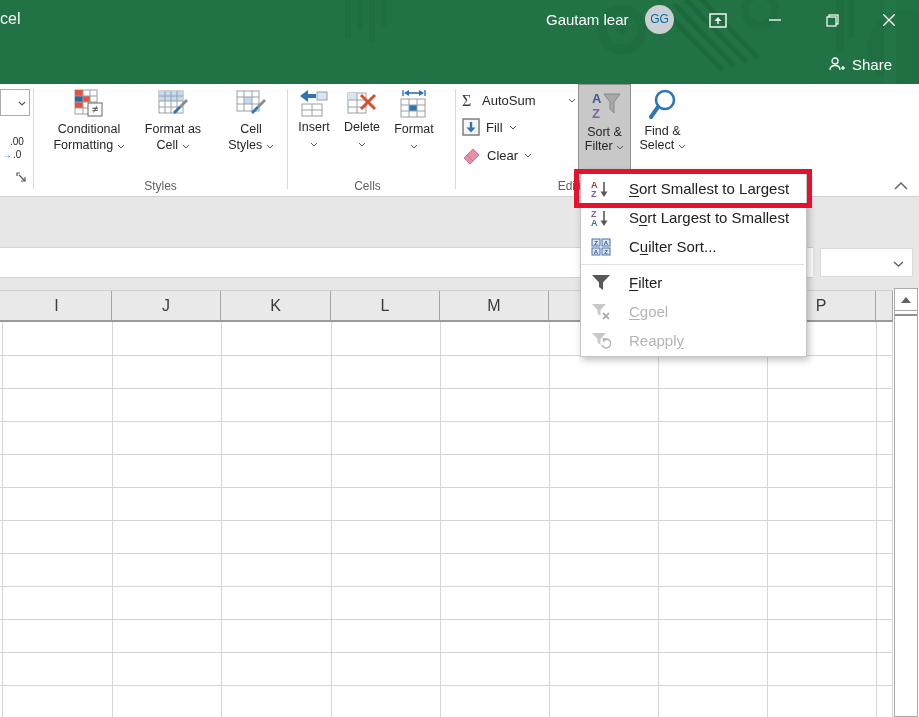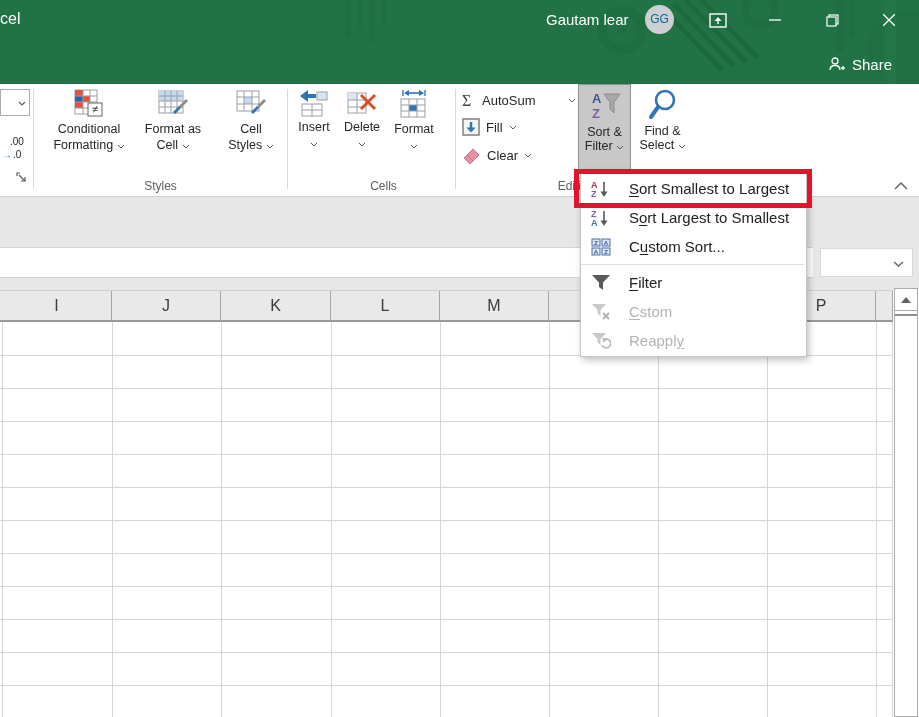--- a/index.html
+++ b/index.html
@@ -265,21 +265,21 @@
           <line x1="1" y1="18" x2="19" y2="18" stroke="#9aa0a6"></line>
         <line x1="14" y1="6" x2="28" y2="20" stroke="#d6502c" stroke-width="3"></line>
         <line x1="28" y1="6" x2="14" y2="20" stroke="#d6502c" stroke-width="3"></line>
       </svg>
       <div class="blabel"><span>Delete</span><br>
         <svg width="8" height="5">
             <polyline points="1,1 4,4 7,1" fill="none" stroke="#595959"></polyline>
           </svg>
       </div>
     </div>
-    <div class="group-label" style="left:300px;width:167px;">Cells</div>
+    <div class="group-label" style="left:284px;width:167px;">Cells</div>
 
     <div class="vsep" style="left:455px;"></div>
 
     <div class="edit-row" style="top:4px;width:114px;">
       <svg width="14" height="16" viewBox="0 0 14 16">
         <text x="0" y="14" font-size="16" fill="#404040" font-family="Liberation Serif">Σ</text>
       </svg>
       <span>AutoSum</span>
       <svg style="margin-left:auto" width="8" height="5">
           <polyline points="1,1 4,4 7,1" fill="none" stroke="#595959"></polyline>
@@ -423,41 +423,41 @@
                 <rect x="11" y="10" width="8" height="7"></rect>
               </g>
               <g fill="#2f5496" font-size="6" font-weight="bold" text-anchor="middle" font-family="Liberation Sans">
                 <text x="5" y="6.5">Z</text>
                 <text x="15" y="6.5">A</text>
                 <text x="5" y="15.5">A</text>
                 <text x="15" y="15.5">Z</text>
               </g>
             </svg>
           </span>
-      <span class="mi-label"><span>C</span><span class="u">u</span><span>stom Sort...</span></span>
+      <span class="mi-label"><span>C</span><span class="u">u</span><span>ilter Sort...</span></span>
     </div>
   <div class="menu-sep"></div>
     <div class="menu-item">
       <span class="mi-icon">
             <svg width="20" height="17" viewBox="0 0 20 17">
               <polygon points="1,1 19,1 12,8.5 12,16 8,13 8,8.5" fill="#595959"></polygon>
             </svg>
           </span>
       <span class="mi-label"><span></span><span class="u">F</span><span>ilter</span></span>
     </div>
 
     <div class="menu-item disabled">
       <span class="mi-icon">
             <svg width="20" height="17" viewBox="0 0 20 17">
               <polygon points="1,1 15,1 9.5,7 9.5,13 6.5,10.5 6.5,7" fill="#c9c9c9"></polygon>
               <line x1="12" y1="10" x2="18" y2="16" stroke="#b0b0b0" stroke-width="1.8"></line>
               <line x1="18" y1="10" x2="12" y2="16" stroke="#b0b0b0" stroke-width="1.8"></line>
             </svg>
           </span>
-      <span class="mi-label"><span></span><span class="u">C</span><span>stom</span></span>
+      <span class="mi-label"><span></span><span class="u">C</span><span>goel</span></span>
     </div>
 
     <div class="menu-item disabled">
       <span class="mi-icon">
             <svg width="20" height="17" viewBox="0 0 20 17">
               <polygon points="1,1 15,1 9.5,7 9.5,13 6.5,10.5 6.5,7" fill="#c9c9c9"></polygon>
               <path d="M11 13 a4.5 4.5 0 1 0 2 -5.5" fill="none" stroke="#b9b9b9" stroke-width="1.6"></path>
               <polygon points="11.5,5.5 16.5,7.5 12,10.5" fill="#b9b9b9"></polygon>
             </svg>
           </span>

